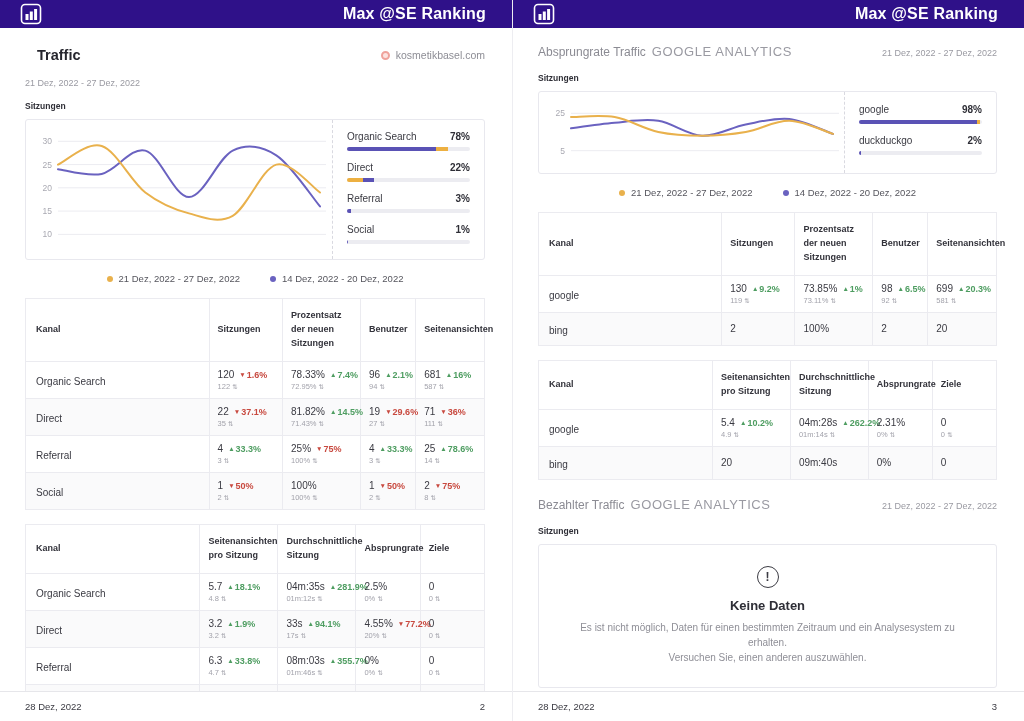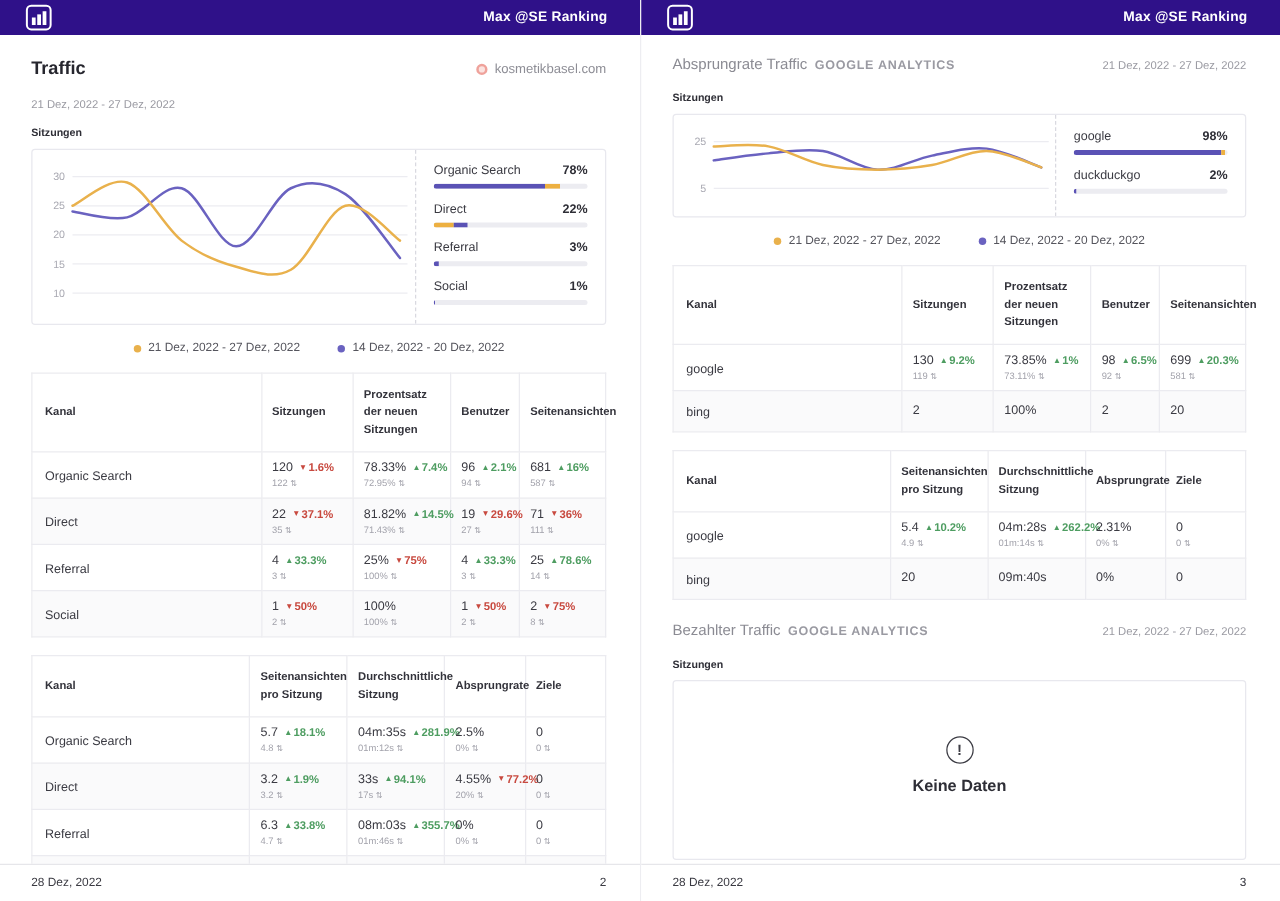--- a/index.html
+++ b/index.html
@@ -7,32 +7,32 @@
     width:1024px;height:721px;position:relative;background:#ffffff;
     font-family:"Liberation Sans",sans-serif;overflow:hidden;
     -webkit-font-smoothing:antialiased;
   }
   .page{position:absolute;top:0;width:512px;height:721px;background:#fff;box-sizing:border-box;}
   #pg1{left:0;}
   #pg2{left:512px;border-left:1px solid #ededf1;}
 
   .topbar{height:28px;background:#2f1189;display:flex;align-items:center;
     justify-content:space-between;padding:0 26px 0 20px;}
-  .appname{color:#ffffff;font-size:11px;font-weight:700;letter-spacing:.2px;}
+  .appname{color:#ffffff;font-size:16px;font-weight:700;letter-spacing:.2px;}
 
   .content{padding:0 27px 0 25px;}
 
-  .titlerow{display:flex;justify-content:space-between;align-items:center;margin-top:19px;}
+  .titlerow{display:flex;justify-content:space-between;align-items:center;margin-top:19px;margin-left:12px;}
   .ptitle{font-size:14.5px;font-weight:700;color:#26262e;}
   .site{display:flex;align-items:center;gap:6px;font-size:10.5px;color:#8d8d95;}
   .sitedot{width:5px;height:5px;border:2px solid #efa29b;border-radius:50%;background:#fbe3e0;}
 
   .secthead{display:flex;justify-content:space-between;align-items:baseline;margin-top:15px;}
   .sect{font-size:12px;color:#8b8b93;}
-  .src{font-size:10px;font-weight:700;letter-spacing:.6px;color:#9a9aa2;text-transform:uppercase;margin-left:6px;}
+  .src{font-size:13px;font-weight:400;letter-spacing:.6px;color:#9a9aa2;text-transform:uppercase;margin-left:6px;}
   .drange{font-size:9px;color:#9a9aa2;}
   .metric{margin-top:13px;font-size:8.5px;font-weight:700;color:#2e2e36;}
 
   .chartcard{margin-top:8px;border:1px solid #e8e8ee;border-radius:3px;display:flex;overflow:hidden;}
   .chartbox{flex:1;padding:5px 2px 6px 2px;}
   .lpanel{width:152px;border-left:1px dashed #d9d9e0;padding:11px 14px 4px 14px;box-sizing:border-box;}
   .lp-item{margin-bottom:11px;}
   .lp-row{display:flex;justify-content:space-between;align-items:baseline;}
   .lp-label{font-size:10px;color:#3a3a42;}
   .lp-val{font-size:10px;font-weight:700;color:#2e2e36;}
@@ -545,20 +545,24 @@
         <span class="sect">Bezahlter Traffic</span><span class="src">Google Analytics</span>
       </div>
       <span class="drange">21 Dez, 2022 - 27 Dez, 2022</span>
     </div>
 
     <div class="metric">Sitzungen</div>
 
     <div class="ndbox">
       <div class="nd-icon">!</div>
       <div class="nd-title">Keine Daten</div>
+      <div class="nd-text">
+        <span>Es ist nicht möglich, Daten für einen bestimmten Zeitraum und ein Analysesystem zu erhalten.</span><br>
+        <span>Versuchen Sie, einen anderen auszuwählen.</span>
+      </div>
     </div>
   </div>
 
   <div class="pfooter">
     <span>28 Dez, 2022</span>
     <span>3</span>
   </div>
 </div>
 
 </body></html>

